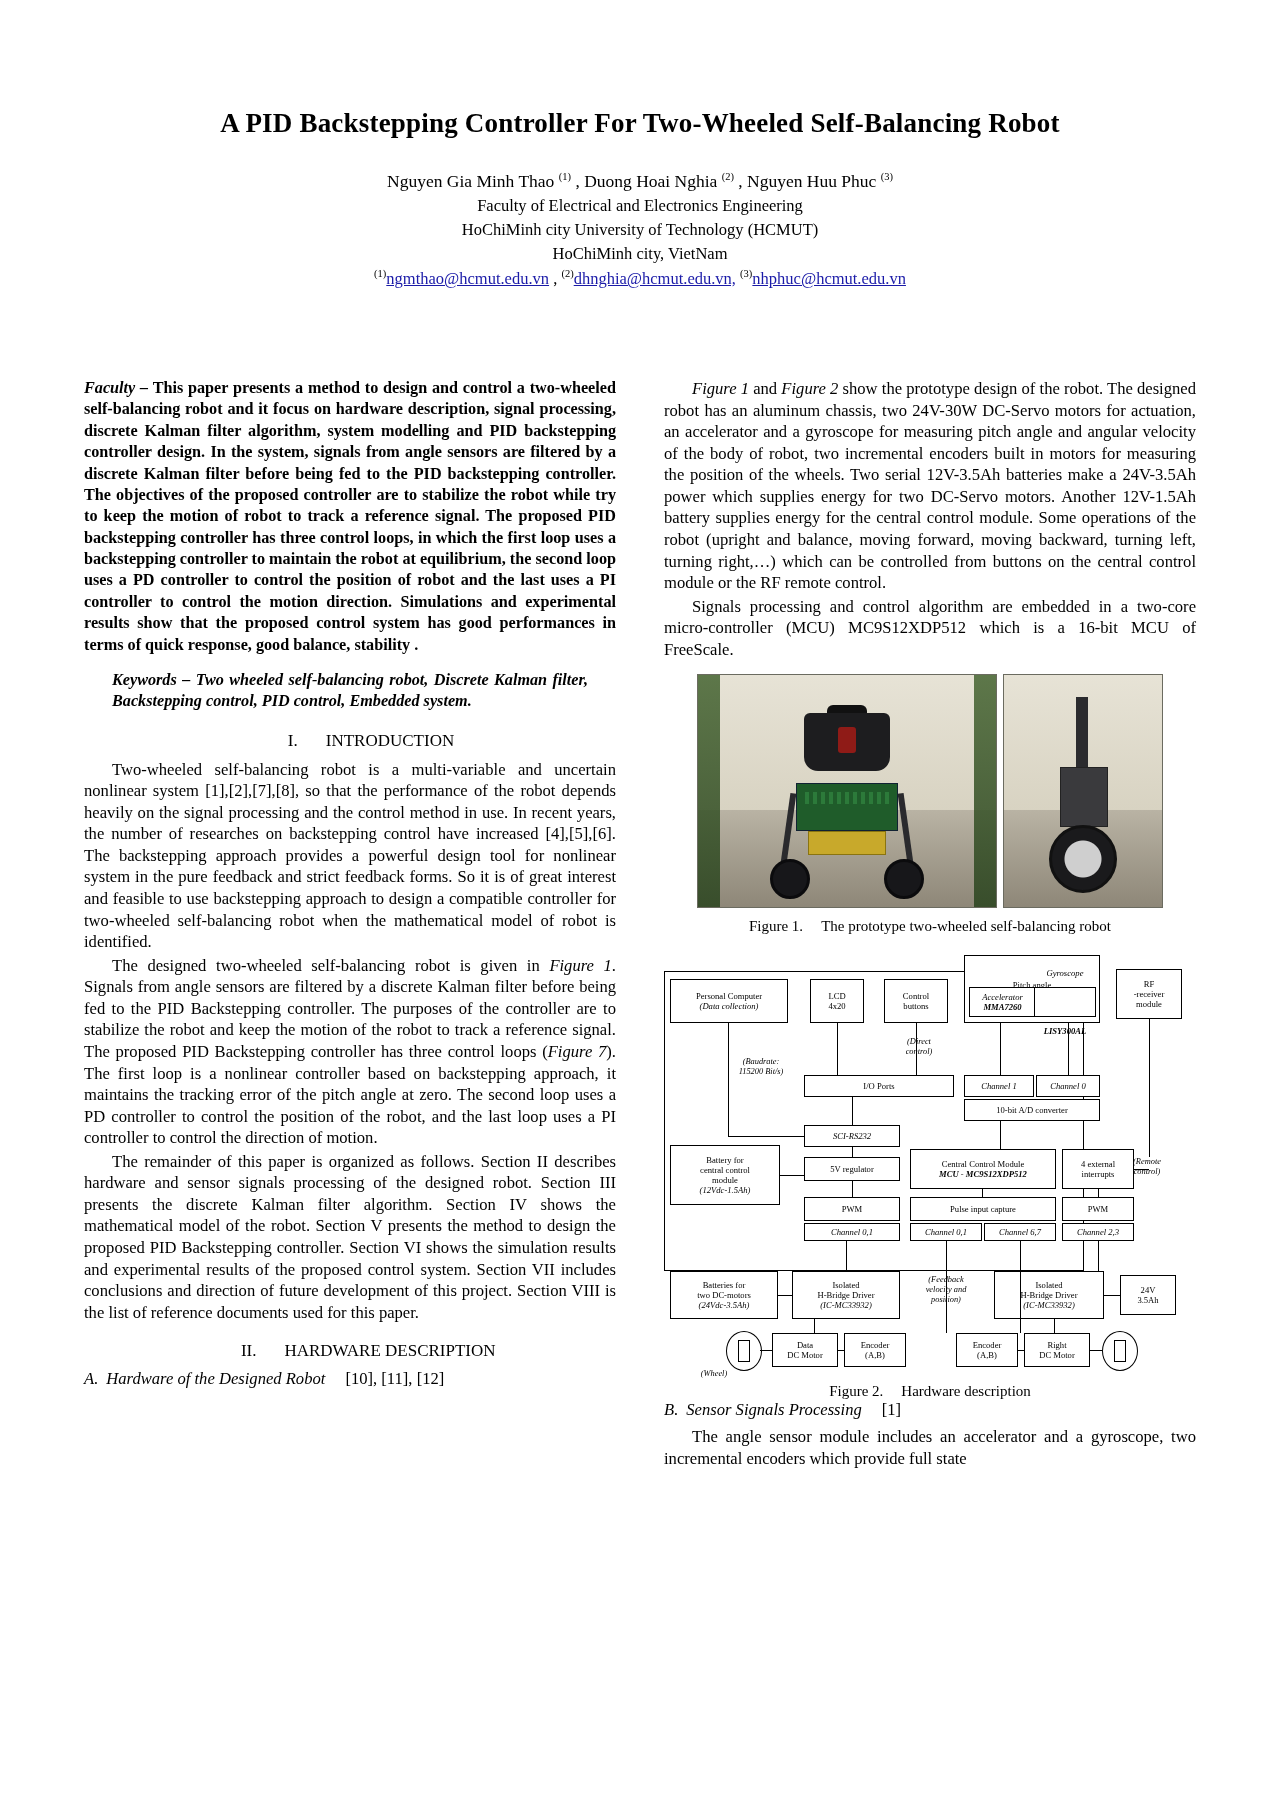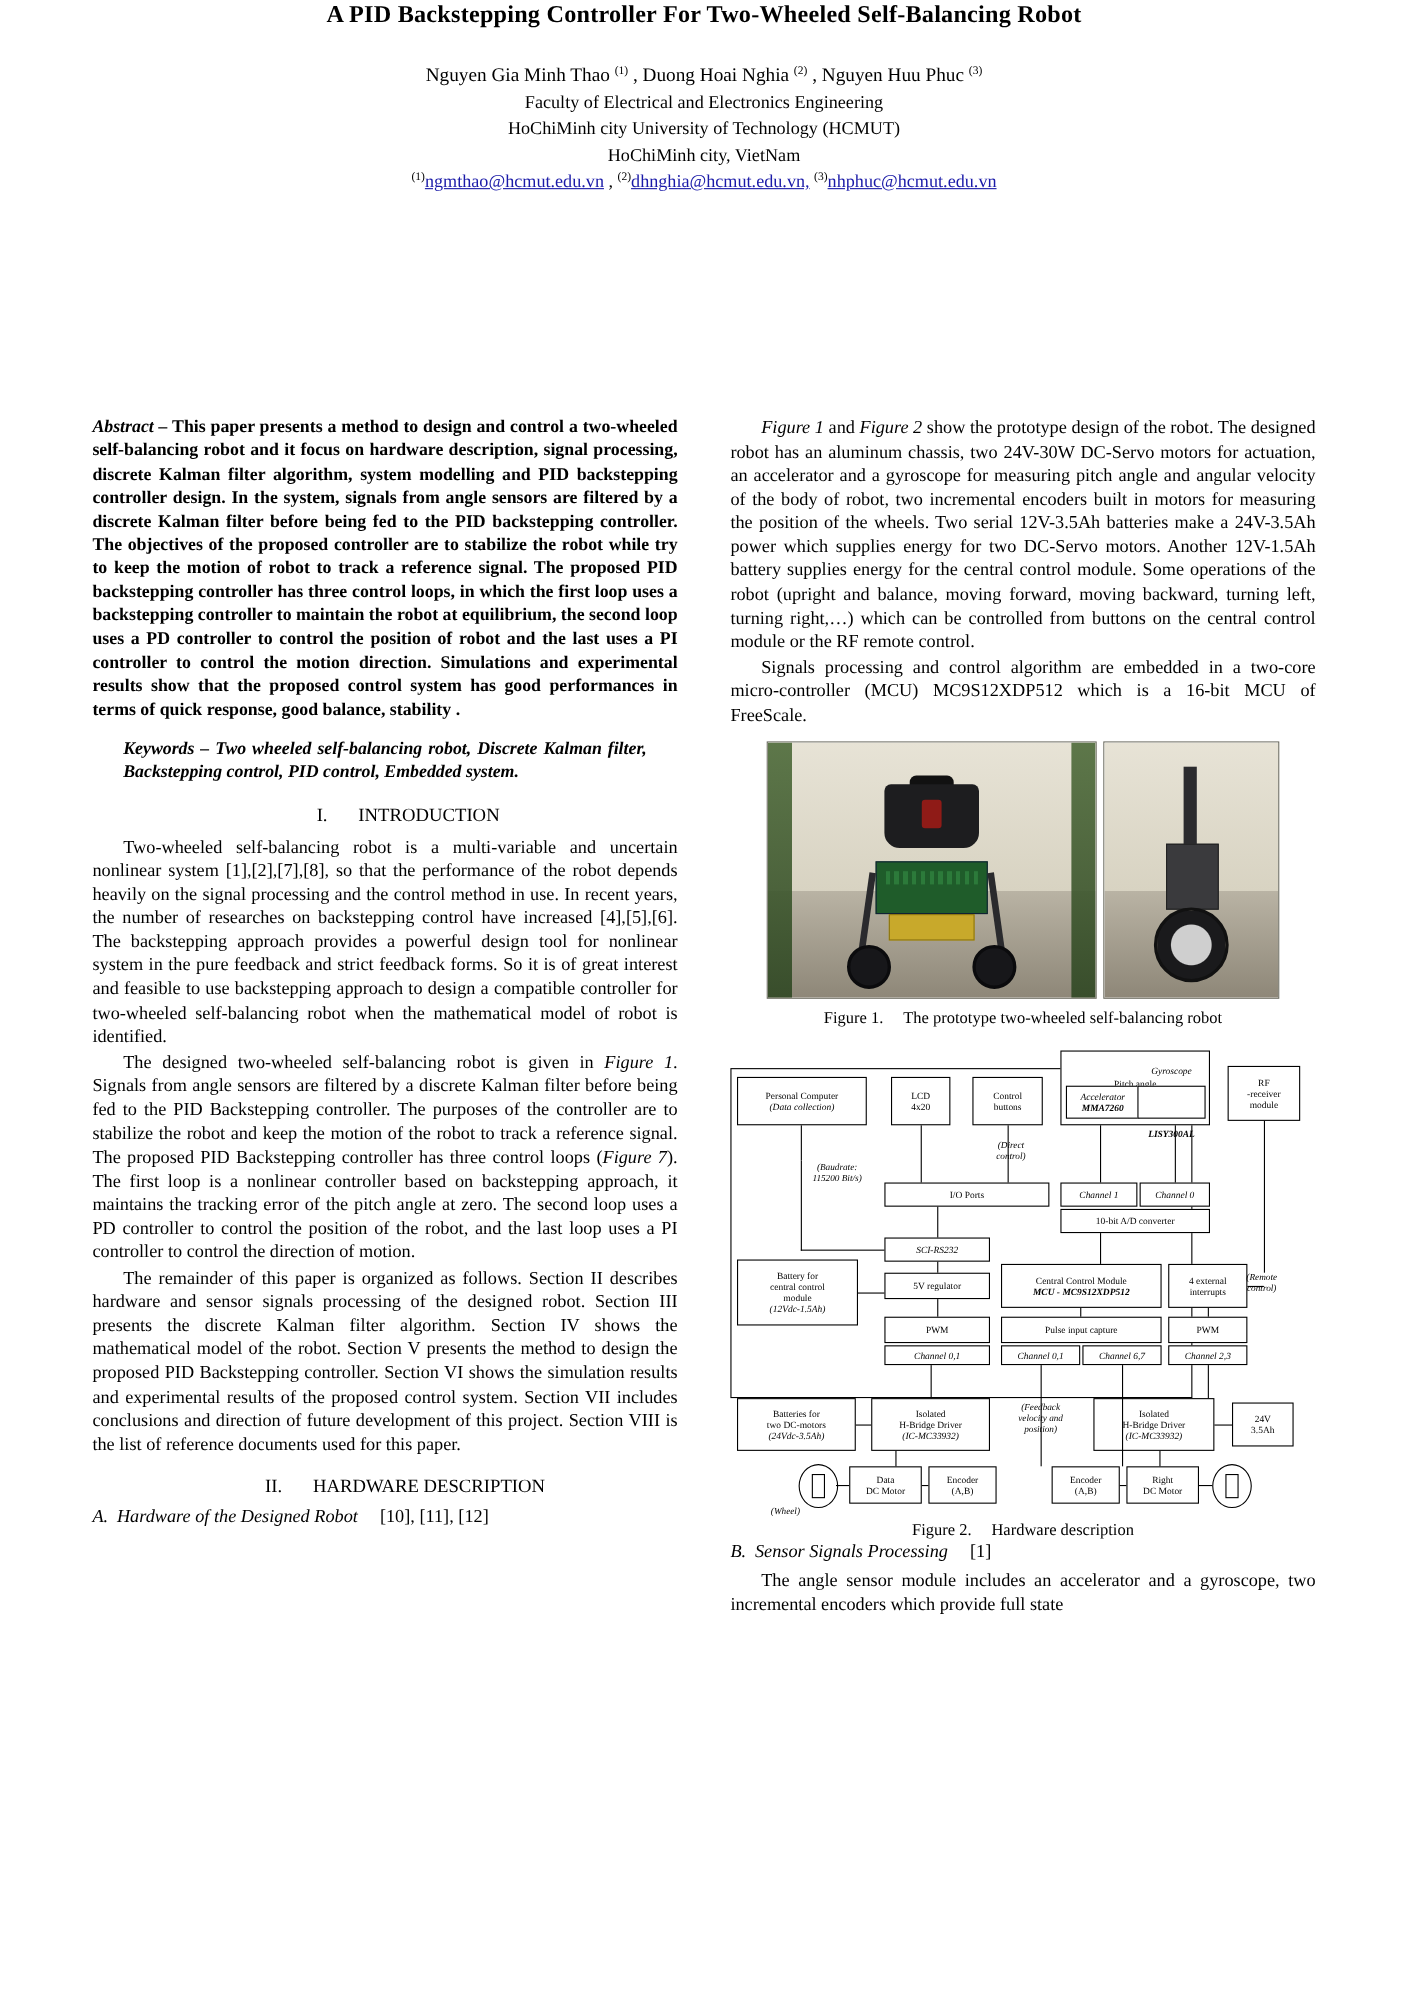--- a/index.html
+++ b/index.html
@@ -18,23 +18,24 @@
     position: relative;
     width: 1280px;
     height: 1811px;
     padding: 0;
     box-sizing: border-box;
   }
   .title {
     text-align: center;
     font-family: "Liberation Serif", serif;
     font-weight: bold;
-    font-size: 22px;
+    font-size: 27px;
     letter-spacing: 0.2px;
     margin: 0;
+    padding-top: 108px;
   }
   .authors {
     text-align: center;
     font-size: 17.5px;
     margin-top: 30px;
     line-height: 1.45;
   }
   .authors sup {
     font-size: 10.5px;
     vertical-align: super;
@@ -289,21 +290,21 @@
     <sup>(1)</sup><a href="#">ngmthao@hcmut.edu.vn</a> ,
     <sup>(2)</sup><a href="#">dhnghia@hcmut.edu.vn,</a>
     <sup>(3)</sup><a href="#">nhphuc@hcmut.edu.vn</a>
   </div>
 
   <div class="columns">
 
     <div class="col">
 
       <div class="abstract">
-        <span class="lead">Abstract –</span>
+        <span class="lead">Faculty –</span>
         <span>This paper presents a method to design and control a two-wheeled self-balancing robot and it focus on hardware description, signal processing, discrete Kalman filter algorithm, system modelling and PID backstepping controller design. In the system, signals from angle sensors are filtered by a discrete Kalman filter before being fed to the PID backstepping controller. The objectives of the proposed controller are to stabilize the robot while try to keep the motion of robot to track a reference signal. The proposed PID backstepping controller has three control loops, in which the first loop uses a backstepping controller to maintain the robot at equilibrium, the second loop uses a PD controller to control the position of robot and the last uses a PI controller to control the motion direction. Simulations and experimental results show that the proposed control system has good performances in terms of quick response, good balance, stability .</span>
       </div>
 
       <div class="keywords">Keywords – Two wheeled self-balancing robot, Discrete Kalman filter, Backstepping control, PID control, Embedded system.</div>
 
       <div class="sec-head">
         <span class="num">I.</span><span class="smallcaps">INTRODUCTION</span>
       </div>
 
       <p class="indent">Two-wheeled self-balancing robot is a multi-variable and uncertain nonlinear system [1],[2],[7],[8], so that the performance of the robot depends heavily on the signal processing and the control method in use. In recent years, the number of researches on backstepping control have increased [4],[5],[6]. The backstepping approach provides a powerful design tool for nonlinear system in the pure feedback and strict feedback forms. So it is of great interest and feasible to use backstepping approach to design a compatible controller for two-wheeled self-balancing robot when the mathematical model of robot is identified.</p>

